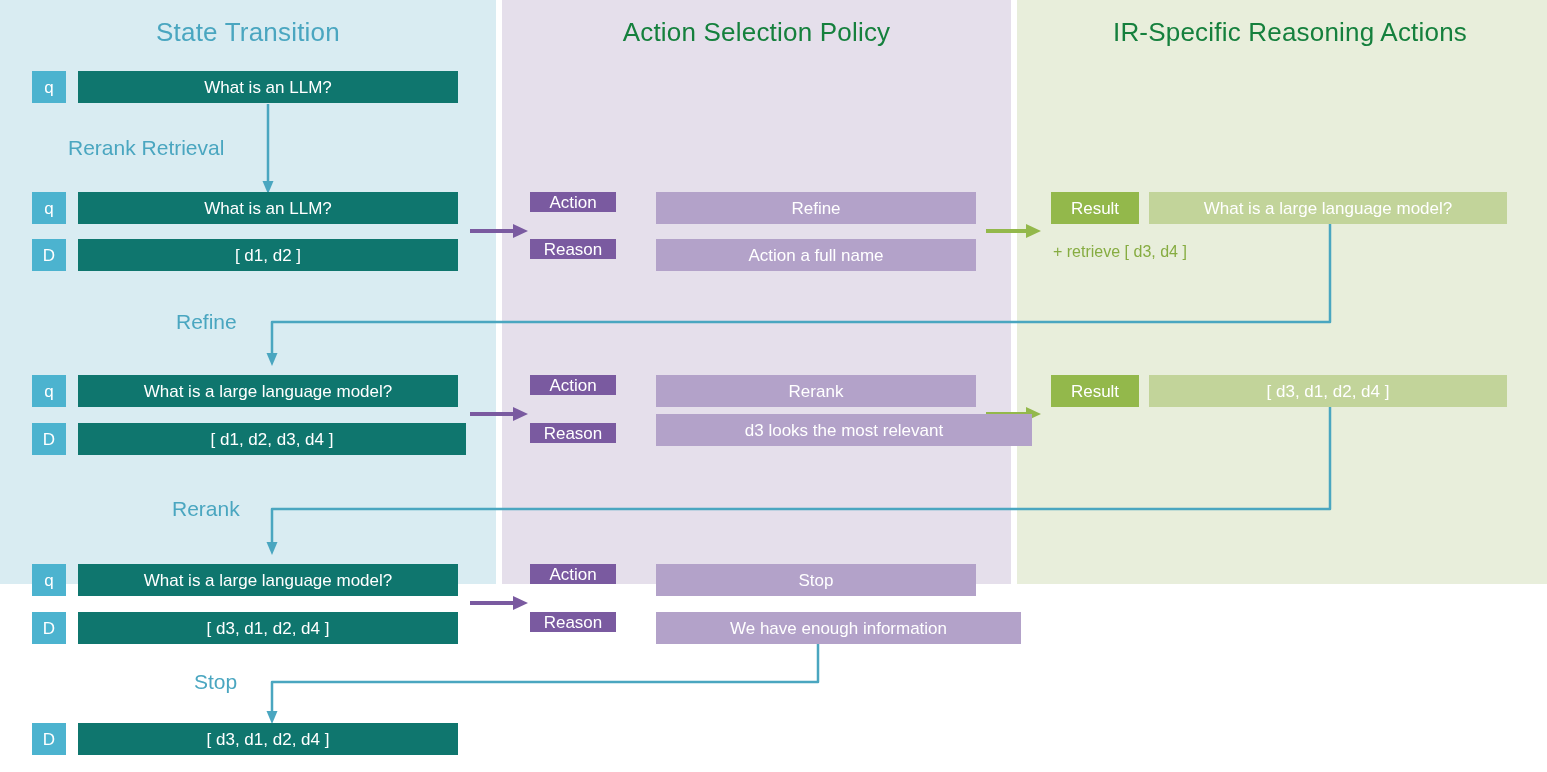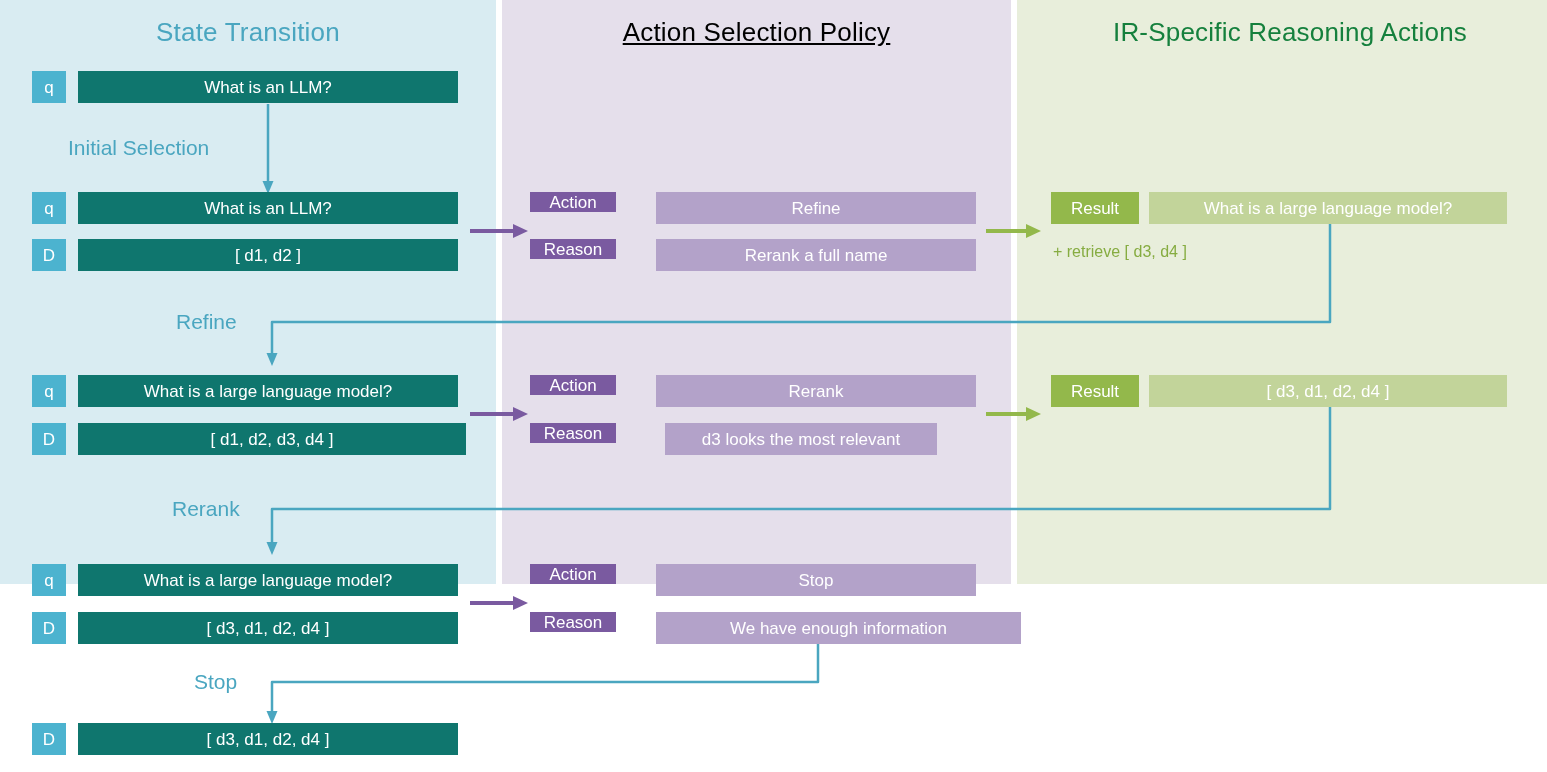--- a/index.html
+++ b/index.html
@@ -6,21 +6,21 @@
   body{width:1547px;height:772px;overflow:hidden;font-family:"Liberation Sans",sans-serif;}
   #root{position:relative;width:1547px;height:772px;}
 
   .col{position:absolute;top:0;height:584px;}
   #col-state{left:0;width:496px;background:#d9ecf2;}
   #col-policy{left:502px;width:509px;background:#e5dfeb;}
   #col-actions{left:1017px;width:530px;background:#e8eedb;}
 
   .col-title{position:absolute;top:17px;width:100%;text-align:center;font-size:26px;font-weight:400;letter-spacing:.2px;}
   #t-state{color:#4aa6c0;}
-  #t-policy{color:#000000;text-decoration:underline;}
+  #t-policy{color:#15803d;}
   #t-actions{color:#15803d;padding-left:8px;}
 
   
   .tag{position:absolute;display:flex;align-items:center;justify-content:center;color:#ffffff;font-size:17px;line-height:1;}
   .bar{position:absolute;display:flex;align-items:center;justify-content:center;color:#ffffff;font-size:17px;line-height:1;}
 
   
   .tag-state{background:#4cb3cf;width:34px;height:32px;}
   .bar-state{background:#0f766e;height:32px;}
 
@@ -80,21 +80,21 @@
     <path d="M1330,407 L1330,509 L272,509 L272,545" stroke="#4aa6c0" stroke-width="2.5" fill="none" stroke-linejoin="round"></path>
     <path d="M272,555 L266.5,542 L277.5,542 Z" fill="#4aa6c0"></path>
 
     <path d="M470,603 L517,603" stroke="#7a5aa0" stroke-width="4" fill="none"></path>
     <path d="M528,603 L513,596 L513,610 Z" fill="#7a5aa0"></path>
 
     <path d="M818,644 L818,682 L272,682 L272,714" stroke="#4aa6c0" stroke-width="2.5" fill="none" stroke-linejoin="round"></path>
     <path d="M272,724 L266.5,711 L277.5,711 Z" fill="#4aa6c0"></path>
   </svg>
 
-  <div class="steplabel" style="left:68px;top:136px;">Initial Selection</div>
+  <div class="steplabel" style="left:68px;top:136px;">Rerank Retrieval</div>
   <div class="steplabel" style="left:176px;top:310px;">Refine</div>
   <div class="steplabel" style="left:172px;top:497px;">Rerank</div>
   <div class="steplabel" style="left:194px;top:670px;">Stop</div>
 
   <div class="tag tag-state" style="left:32px;top:71px;">q</div>
   <div class="bar bar-state" style="left:78px;top:71px;width:380px;">What is an LLM?</div>
 
   <div class="tag tag-state" style="left:32px;top:192px;">q</div>
   <div class="bar bar-state" style="left:78px;top:192px;width:380px;">What is an LLM?</div>
   <div class="tag tag-state" style="left:32px;top:239px;">D</div>
@@ -109,26 +109,26 @@
   <div class="bar bar-state" style="left:78px;top:564px;width:380px;">What is a large language model?</div>
   <div class="tag tag-state" style="left:32px;top:612px;">D</div>
   <div class="bar bar-state" style="left:78px;top:612px;width:380px;">[ d3, d1, d2, d4 ]</div>
 
   <div class="tag tag-state" style="left:32px;top:723px;">D</div>
   <div class="bar bar-state" style="left:78px;top:723px;width:380px;">[ d3, d1, d2, d4 ]</div>
 
   <div class="tag tag-policy" style="left:530px;top:192px;">Action</div>
   <div class="bar bar-policy" style="left:656px;top:192px;width:320px;">Refine</div>
   <div class="tag tag-policy" style="left:530px;top:239px;">Reason</div>
-  <div class="bar bar-policy" style="left:656px;top:239px;width:320px;">Rerank a full name</div>
+  <div class="bar bar-policy" style="left:656px;top:239px;width:320px;">Action a full name</div>
 
   <div class="tag tag-policy" style="left:530px;top:375px;">Action</div>
   <div class="bar bar-policy" style="left:656px;top:375px;width:320px;">Rerank</div>
   <div class="tag tag-policy" style="left:530px;top:423px;">Reason</div>
-  <div class="bar bar-policy" style="left:656px;top:423px;width:272px;margin-left:9px;">d3 looks the most relevant</div>
+  <div class="bar bar-policy" style="left:656px;top:414px;width:376px;">d3 looks the most relevant</div>
 
   <div class="tag tag-policy" style="left:530px;top:564px;">Action</div>
   <div class="bar bar-policy" style="left:656px;top:564px;width:320px;">Stop</div>
   <div class="tag tag-policy" style="left:530px;top:612px;">Reason</div>
   <div class="bar bar-policy" style="left:656px;top:612px;width:365px;">We have enough information</div>
 
   <div class="tag tag-actions" style="left:1051px;top:192px;">Result</div>
   <div class="bar bar-actions" style="left:1149px;top:192px;width:358px;">What is a large language model?</div>
   <div class="note" style="left:1053px;top:243px;">+ retrieve [ d3, d4 ]</div>
 

